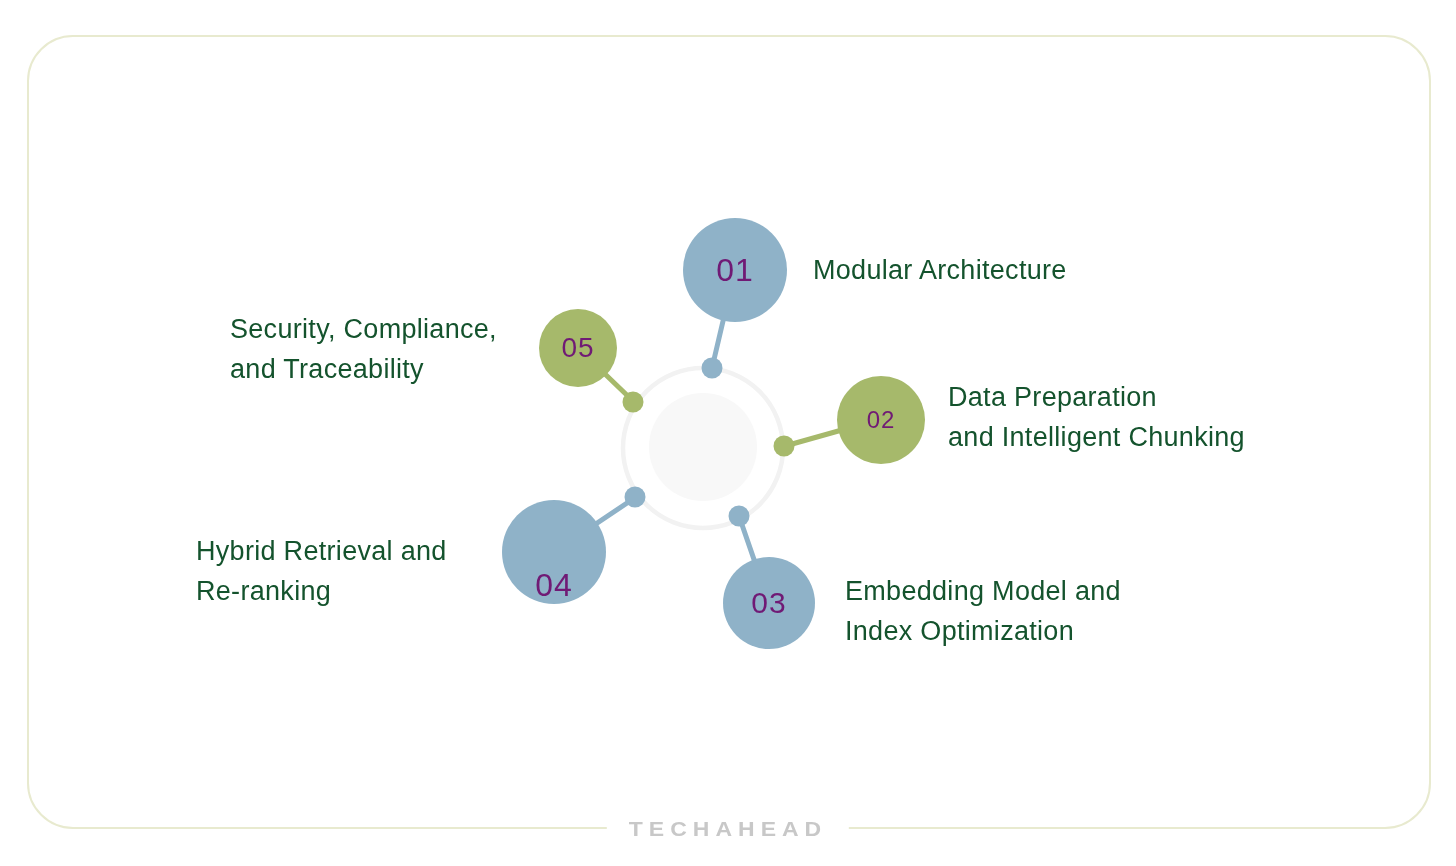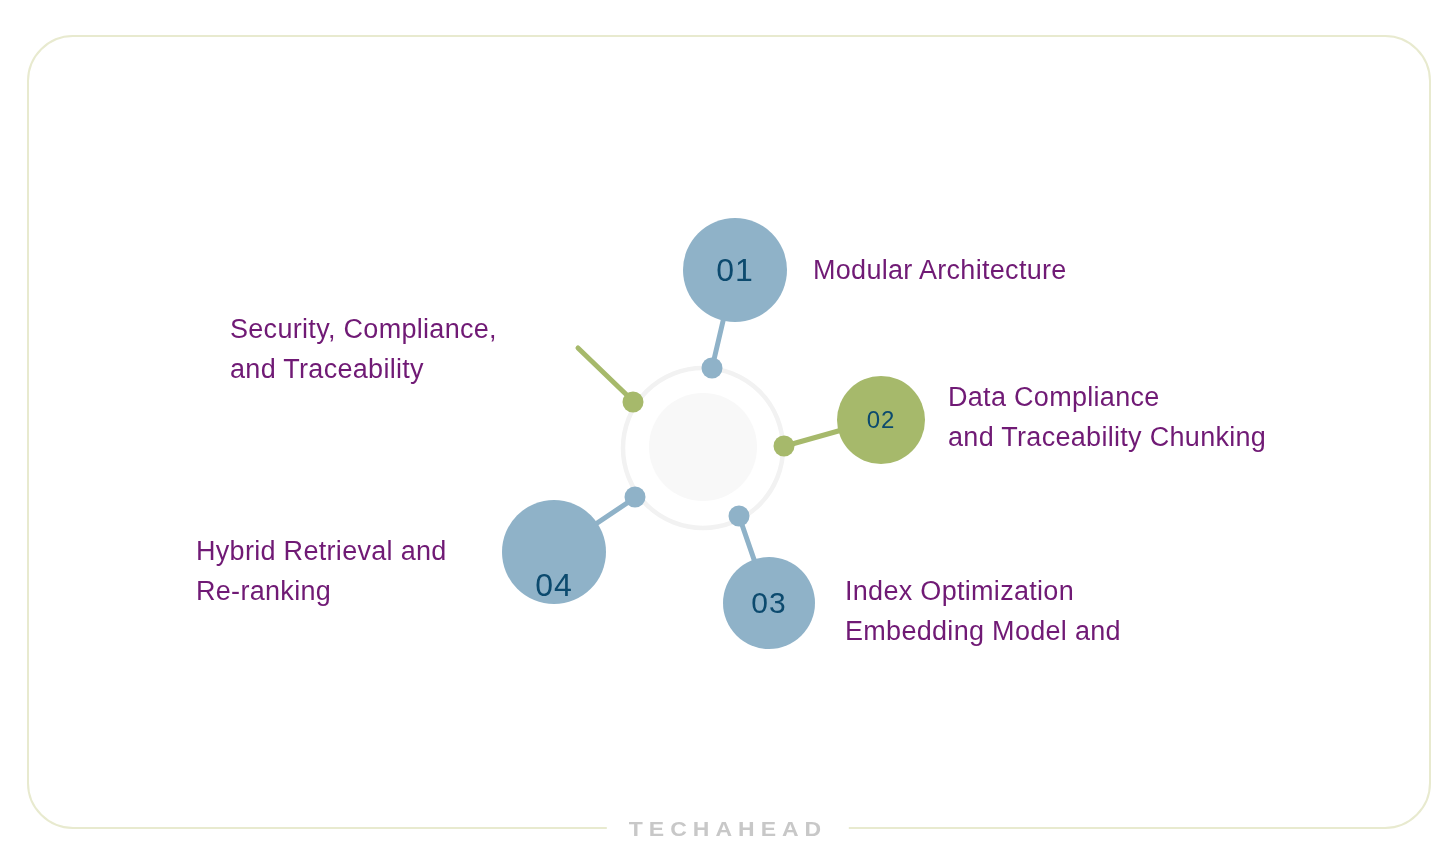--- a/index.html
+++ b/index.html
@@ -26,36 +26,36 @@
     position: absolute; left: 0; top: 0;
     width: 1456px; height: 866px;
     pointer-events: none;
   }
 
   
   .node {
     position: absolute;
     border-radius: 50%;
     display: flex; align-items: center; justify-content: center;
-    color: #0c4a6e;
+    color: #701a75;
     font-weight: 400;
     letter-spacing: 1px;
   }
   .c-blue  { background: #8fb2c8; }
   .c-green { background: #a6b96b; }
   .node-01 { left: 683px; top: 218px; width: 104px; height: 104px; font-size: 32px; }
   .node-02 { left: 837px; top: 376px; width:  88px; height:  88px; font-size: 24px; }
   .node-03 { left: 723px; top: 557px; width:  92px; height:  92px; font-size: 30px; }
   .node-04 { left: 502px; top: 500px; width: 104px; height: 104px; font-size: 32px; align-items: flex-end; }
   .node-05 { left: 539px; top: 309px; width:  78px; height:  78px; font-size: 28px; }
 
   
   .label {
     position: absolute;
-    color: #701a75;
+    color: #14532d;
     font-size: 27px;
     line-height: 40px;
     letter-spacing: 0.3px;
     white-space: nowrap;
   }
   .label-01 { left: 813px; top: 250px; }
   .label-02 { left: 948px; top: 377px; }
   .label-03 { left: 845px; top: 571px; }
   .label-04 { left: 196px; top: 531px; }
   .label-05 { left: 230px; top: 309px; }
@@ -108,31 +108,34 @@
   </div>
   <div class="node node-02 c-green">
     <span>02</span>
   </div>
   <div class="node node-03 c-blue">
     <span>03</span>
   </div>
   <div class="node node-04 c-blue">
     <span>04</span>
   </div>
+  <div class="node node-05 c-green">
+    <span>05</span>
+  </div>
 
   <div class="label label-01">
     <div>Modular Architecture</div>
   </div>
   <div class="label label-02">
-    <div>Data Compliance</div>
-    <div>and Traceability Chunking</div>
+    <div>Data Preparation</div>
+    <div>and Intelligent Chunking</div>
   </div>
   <div class="label label-03">
+    <div>Embedding Model and</div>
     <div>Index Optimization</div>
-    <div>Embedding Model and</div>
   </div>
   <div class="label label-05">
     <div>Security, Compliance,</div>
     <div>and Traceability</div>
   </div>
   <div class="label label-04">
     <div>Hybrid Retrieval and</div>
     <div>Re-ranking</div>
   </div>
 

